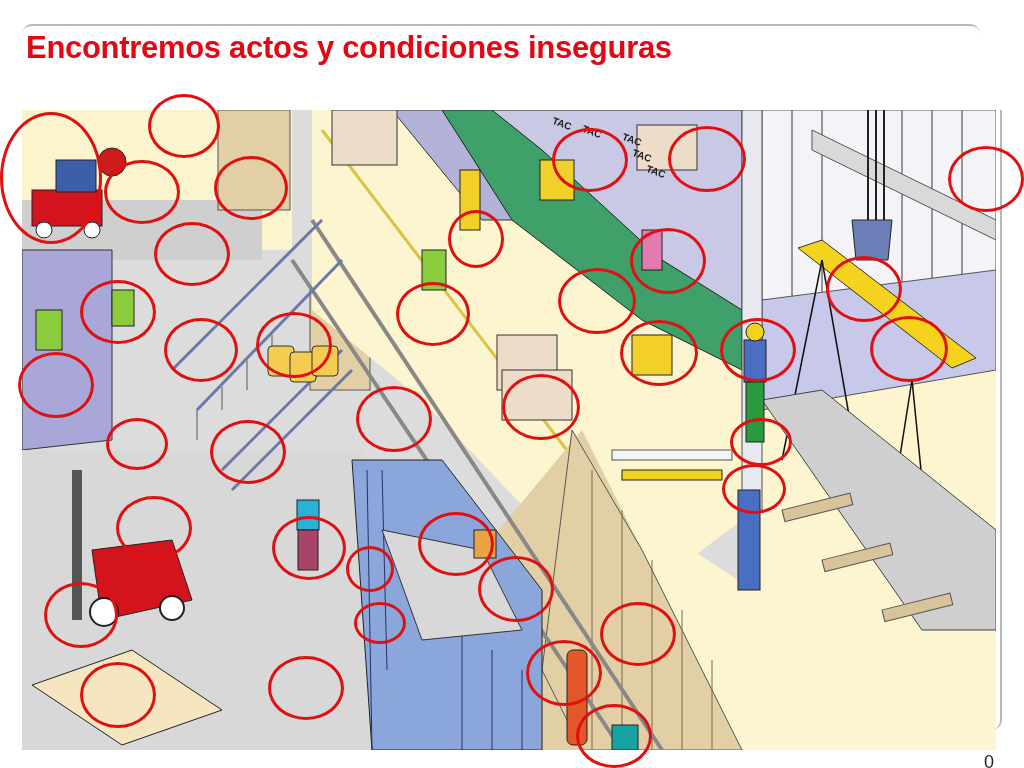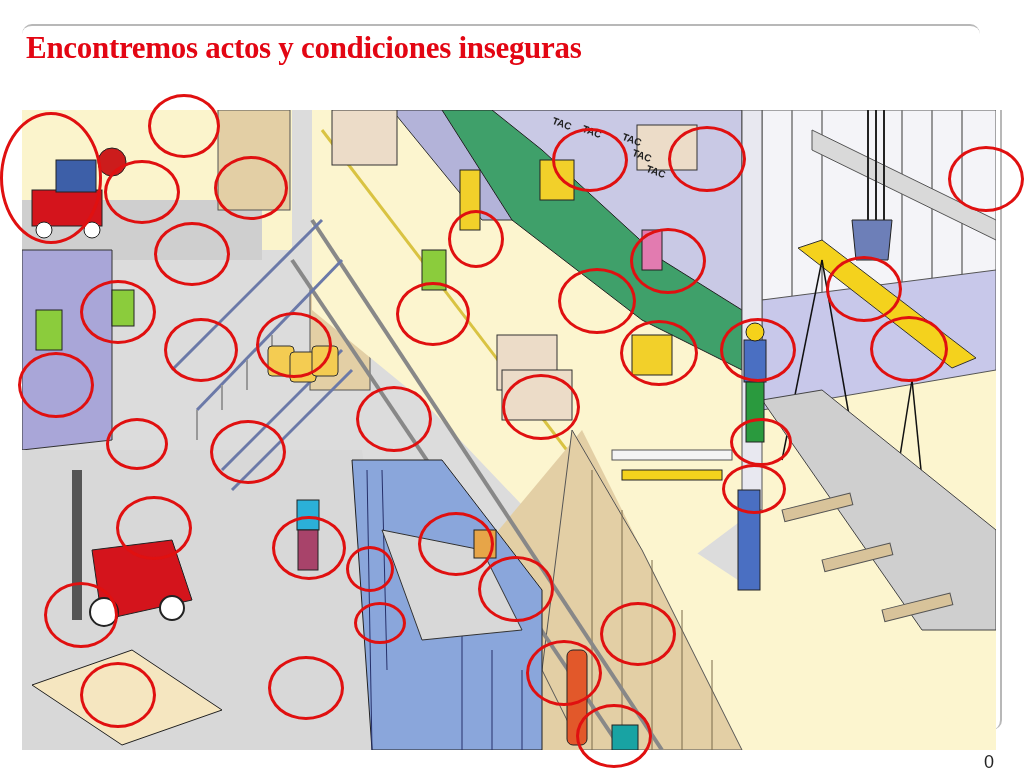--- a/index.html
+++ b/index.html
@@ -1,18 +1,18 @@
 <!DOCTYPE html>
 <html><head>
 <meta charset="utf-8">
 <style>
   html, body { margin:0; padding:0; }
   body { width:1024px; height:768px; background:#ffffff; position:relative; overflow:hidden; font-family:"Liberation Sans", sans-serif; }
   .topline { position:absolute; left:22px; top:24px; width:958px; height:8px; border-top:2px solid #b8b8b8; border-radius:14px 14px 0 0; }
-  .title { position:absolute; left:26px; top:30px; font-family:Liberation Serif, serif; font-weight:bold; font-size:31px; color:#e30613; letter-spacing:-0.3px; }
+  .title { position:absolute; left:26px; top:30px; font-family:Liberation Sans, sans-serif; font-weight:bold; font-size:31px; color:#e30613; letter-spacing:-0.3px; }
   .frame-right { position:absolute; left:992px; top:110px; width:8px; height:620px; border-right:2px solid #b8b8b8; border-radius:0 0 12px 0; }
   .pagenum { position:absolute; left:984px; top:752px; font-size:18px; color:#222; }
   .scene { position:absolute; left:22px; top:110px; width:974px; height:640px; overflow:hidden; background:#dcdcdc; }
   .scene svg { position:absolute; left:0; top:0; }
   .hz { position:absolute; border:3px solid #e01010; border-radius:50%; box-sizing:border-box; }
   .tac { position:absolute; font-size:10px; font-weight:bold; color:#222; transform:rotate(20deg); }
 </style>
 </head>
 <body>
 

